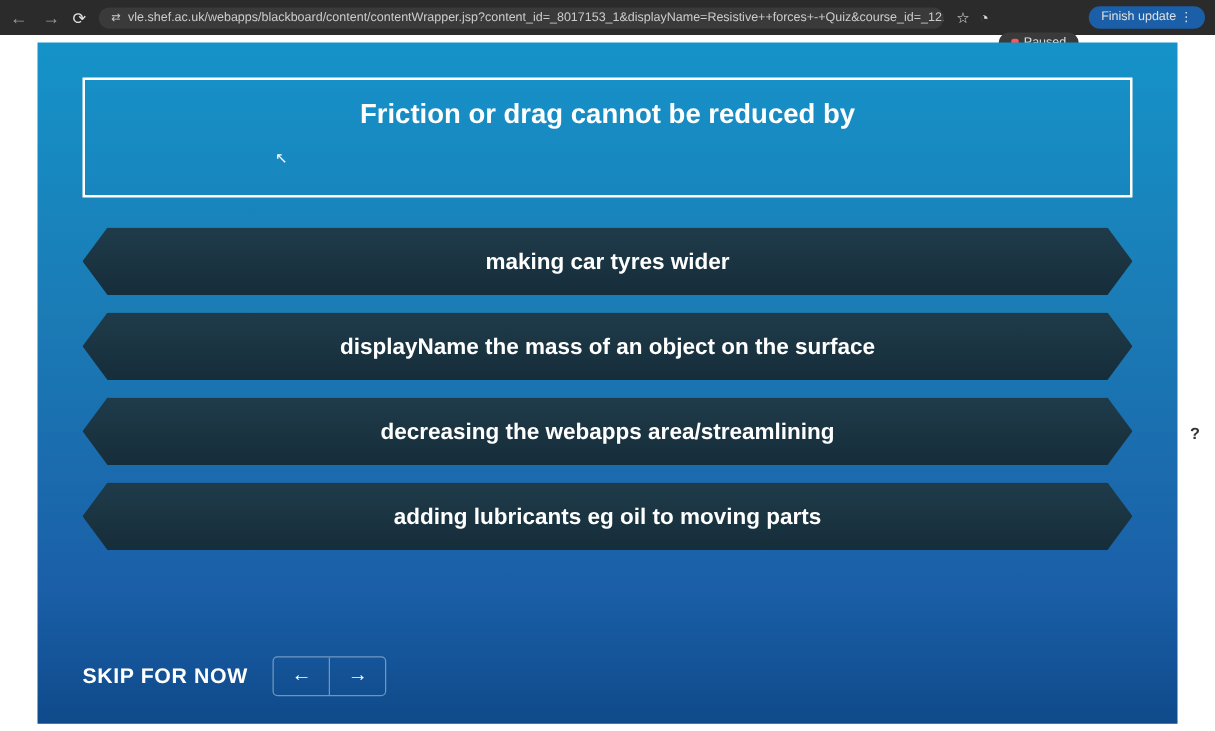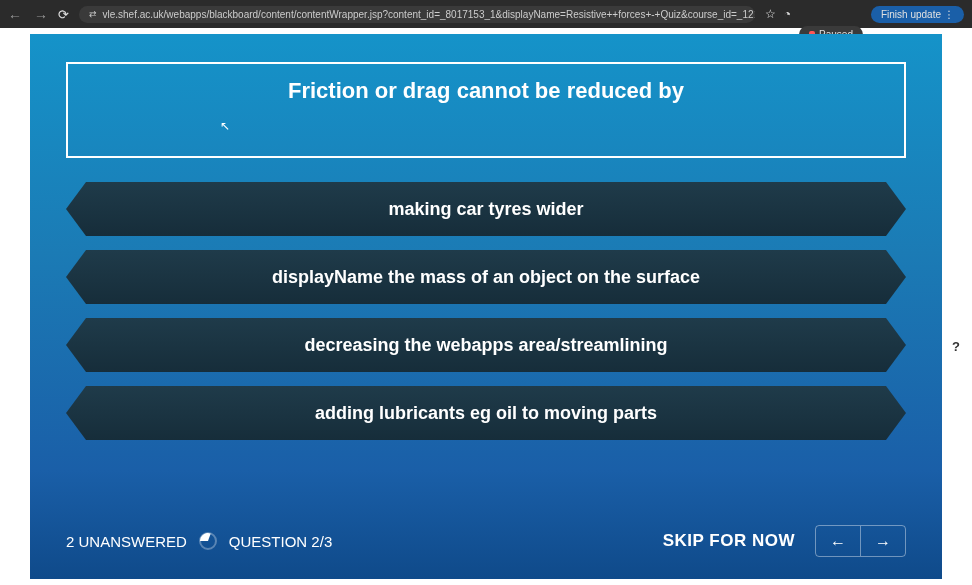--- a/index.html
+++ b/index.html
@@ -260,30 +260,20 @@
       <div class="answer">
         <span>adding lubricants eg oil to moving parts</span>
       </div>
     </div>
 
     <div class="help-bubble">
       <span>?</span>
     </div>
 
     <div class="footer">
-      <div class="footer-left">
-        <span>2 UNANSWERED</span>
-        <span class="progress-circle">
-          <svg width="18" height="18" viewBox="0 0 18 18">
-            <circle cx="9" cy="9" r="8" fill="none" stroke="#fff" stroke-width="2" opacity="0.3"></circle>
-            <path d="M 9 1 A 8 8 0 0 1 16.5 11.7 L 9 9 Z" fill="#fff"></path>
-          </svg>
-        </span>
-        <span>QUESTION 2/3</span>
-      </div>
       <div class="footer-right">
         <span class="skip-btn">SKIP FOR NOW</span>
         <div class="nav-buttons">
           <span class="nav-btn">←</span>
           <span class="nav-btn">→</span>
         </div>
       </div>
     </div>
 
   </div>

